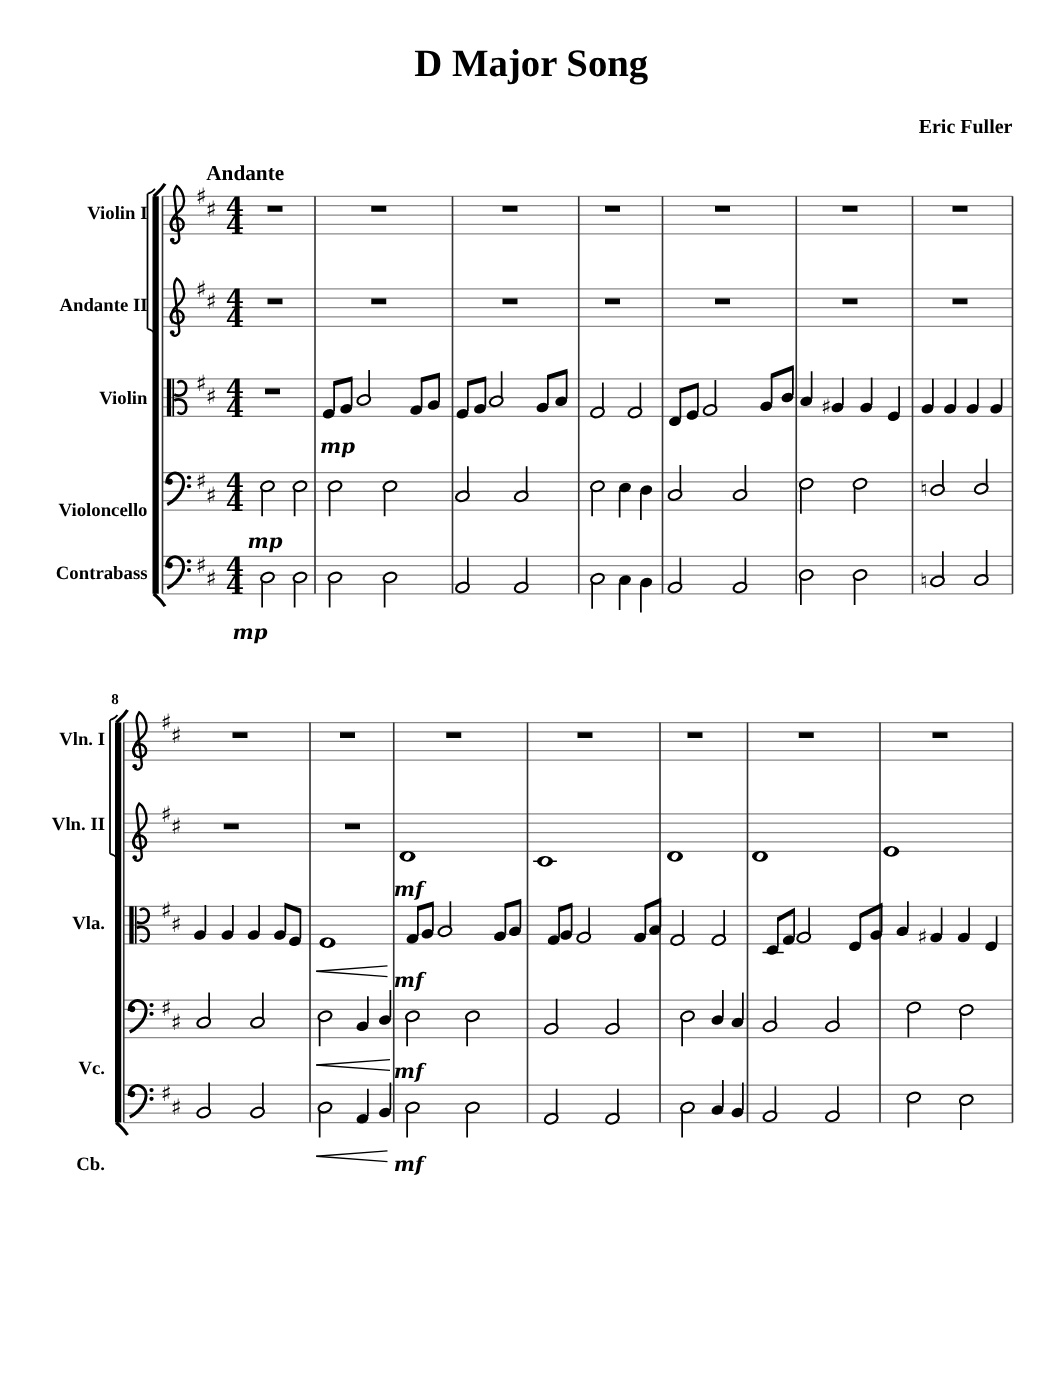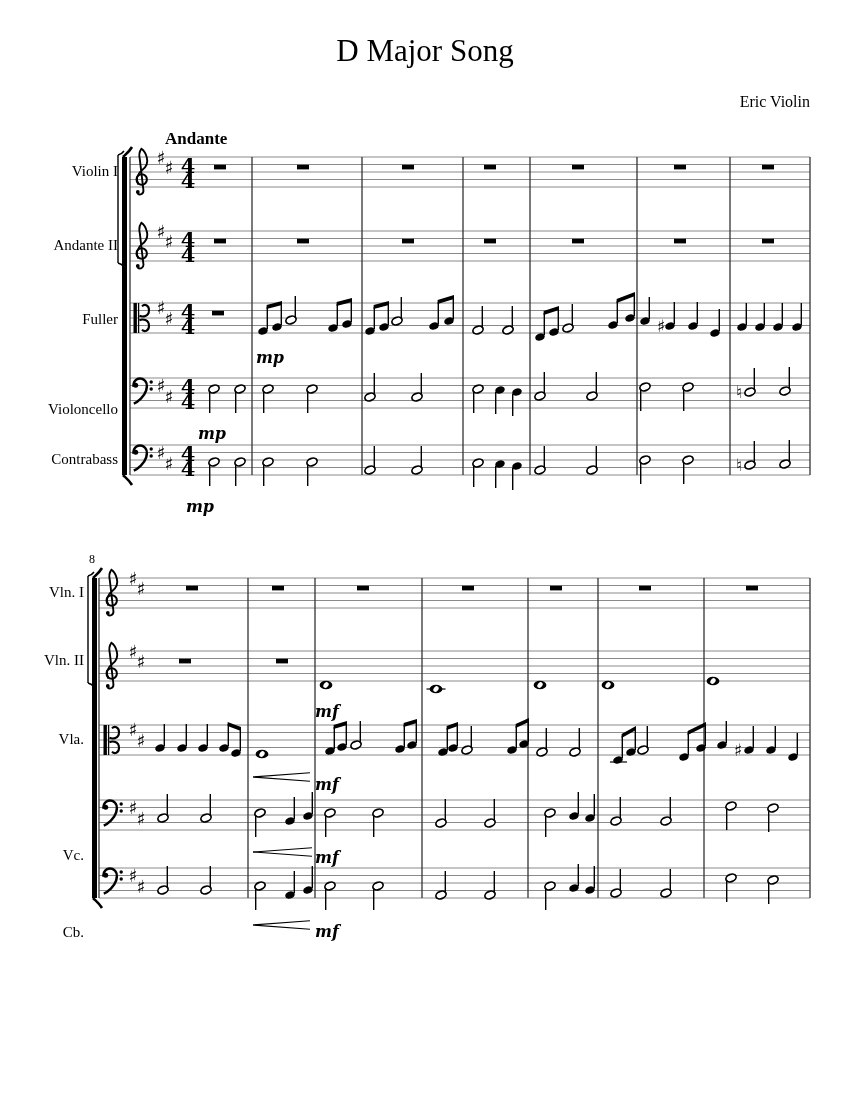--- a/index.html
+++ b/index.html
@@ -1,38 +1,38 @@
 <!DOCTYPE html>
 <html><head>
 <meta charset="utf-8">
 <style>
   html,body{margin:0;padding:0;}
   body{width:850px;height:1100px;position:relative;background:#ffffff;overflow:hidden;
        font-family:"Liberation Serif","DejaVu Serif",serif;color:#000;}
-  .abs{position:absolute;}
+  .abs{position:absolute;font-weight:bold;}
   #title{left:0;right:0;top:33px;text-align:center;font-size:31px;}
   #composer{right:40px;top:93px;font-size:16px;}
   #tempo{left:165px;top:129px;font-size:17px;font-weight:bold;text-align:center;}
   #measure-number{left:89px;top:552px;font-size:12px;}
   .inst-label{font-size:15px;text-align:right;white-space:nowrap;}
   .s1-label{right:732px;}
   .s2-label{right:766px;}
   svg{position:absolute;left:0;top:0;}
 </style>
 </head>
 <body>
 
 <div id="title" class="abs">D Major Song</div>
-<div id="composer" class="abs">Eric Violin</div>
+<div id="composer" class="abs">Eric Fuller</div>
 <div id="tempo" class="abs">Andante</div>
 <div id="measure-number" class="abs">8</div>
 
 <div class="abs inst-label s1-label" style="top:163px">Violin I</div>
 <div class="abs inst-label s1-label" style="top:237px">Andante II</div>
-<div class="abs inst-label s1-label" style="top:311px">Fuller</div>
+<div class="abs inst-label s1-label" style="top:311px">Violin</div>
 <div class="abs inst-label s1-label" style="top:401px">Violoncello</div>
 <div class="abs inst-label s1-label" style="top:451px">Contrabass</div>
 
 <div class="abs inst-label s2-label" style="top:584px">Vln. I</div>
 <div class="abs inst-label s2-label" style="top:652px">Vln. II</div>
 <div class="abs inst-label s2-label" style="top:731px">Vla.</div>
 <div class="abs inst-label s2-label" style="top:847px">Vc.</div>
 <div class="abs inst-label s2-label" style="top:924px">Cb.</div>
 
 <svg id="score-svg" width="850" height="1100" viewBox="0 0 850 1100">

